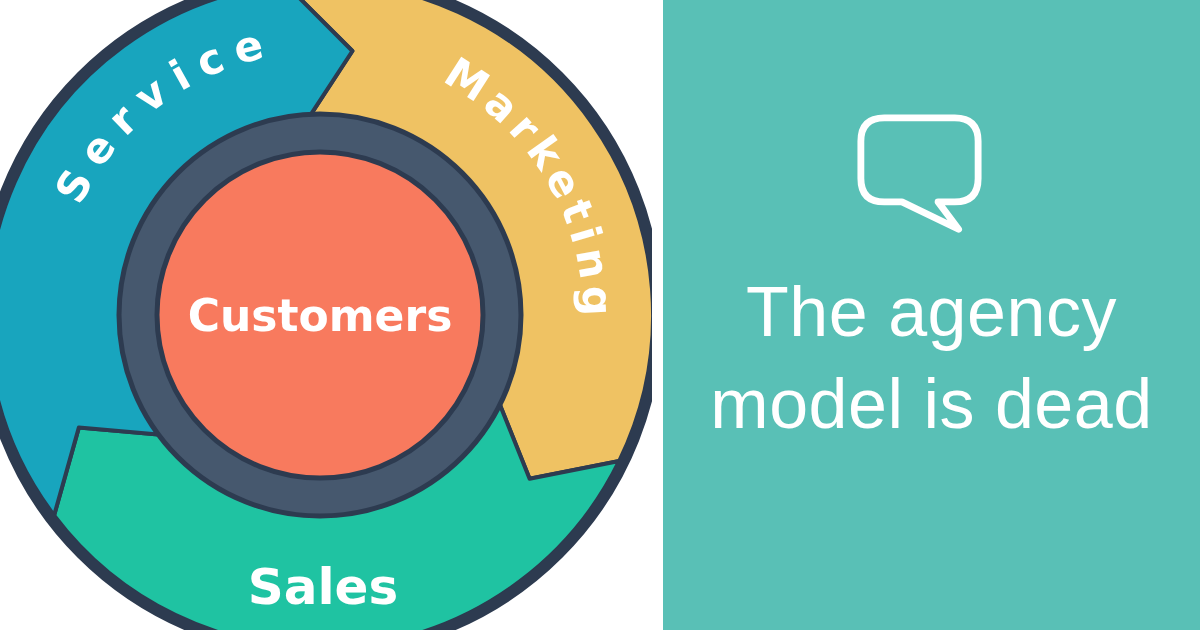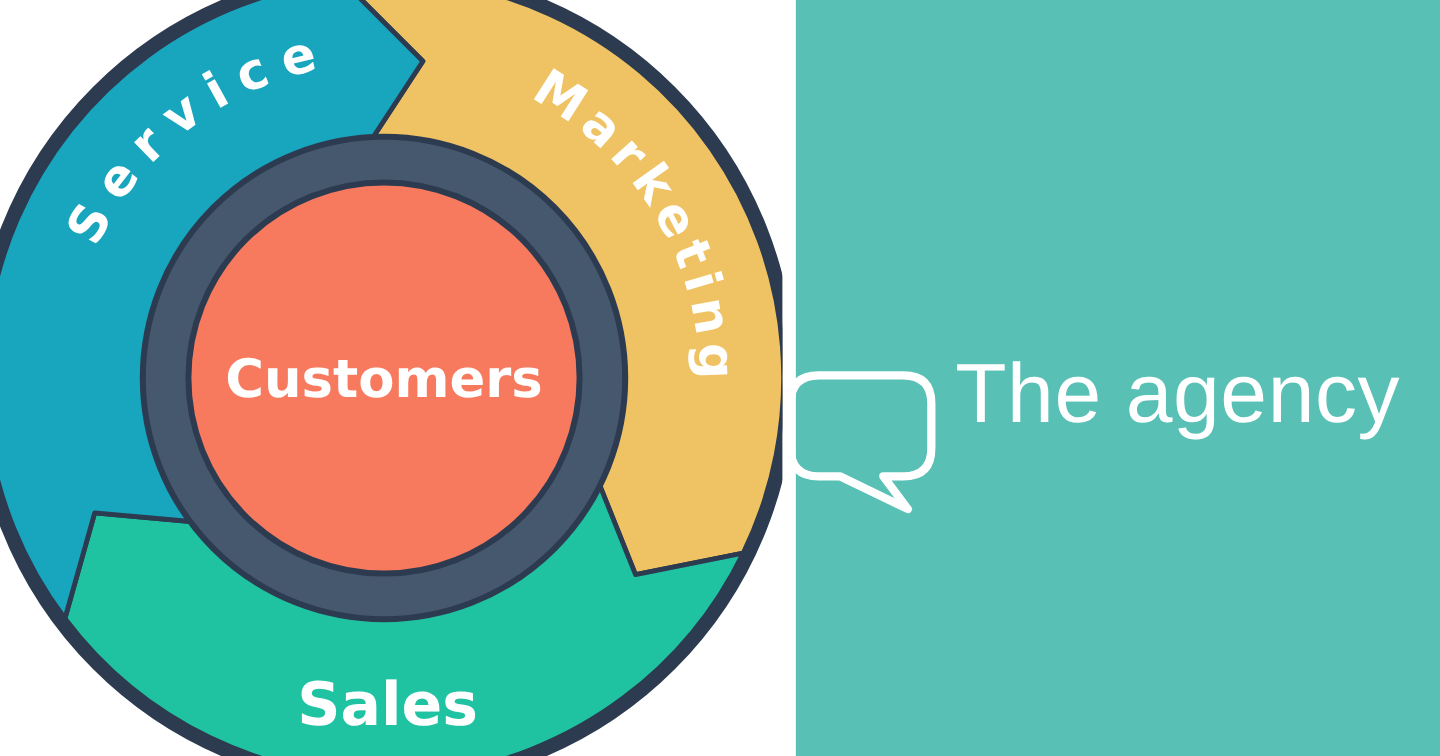--- a/index.html
+++ b/index.html
@@ -6,21 +6,21 @@
   body{
     width:1200px;height:630px;overflow:hidden;display:flex;
     background:#ffffff;
     font-family:"Liberation Sans", sans-serif;
   }
   .left{
     width:663px;height:630px;flex:none;position:relative;background:#ffffff;
   }
   .left svg{position:absolute;left:0;top:0;display:block;}
   .right{
-    flex:1;height:630px;display:flex;flex-direction:row;align-items:center;
+    flex:1;height:630px;display:flex;flex-direction:column;align-items:center;
     background:#59c0b6;
   }
   .bubble{
     margin-top:112px;transform:translateX(-12px);flex:none;
   }
   .headline{
     margin-top:26px;
     font-family:"Liberation Sans", sans-serif;
     font-weight:300;
     font-size:70px;
@@ -73,14 +73,15 @@
     </text>
   </svg>
 </div>
 
 <div class="right" style="background: rgb(89, 192, 182);">
   <svg class="bubble" width="133" height="128" viewBox="0 0 136 131">
     <path d="M 32 6 H 104 Q 128 6 128 30 V 68 Q 128 92 104 92 L 87 92 L 108 120 L 50 92 L 32 92 Q 8 92 8 68 V 30 Q 8 6 32 6 Z" fill="none" stroke-width="7" stroke-linejoin="round" stroke="#ffffff"></path>
   </svg>
   <div class="headline">
     <div>The agency</div>
+    <div>model is dead</div>
   </div>
 </div>
 
 </body></html>

